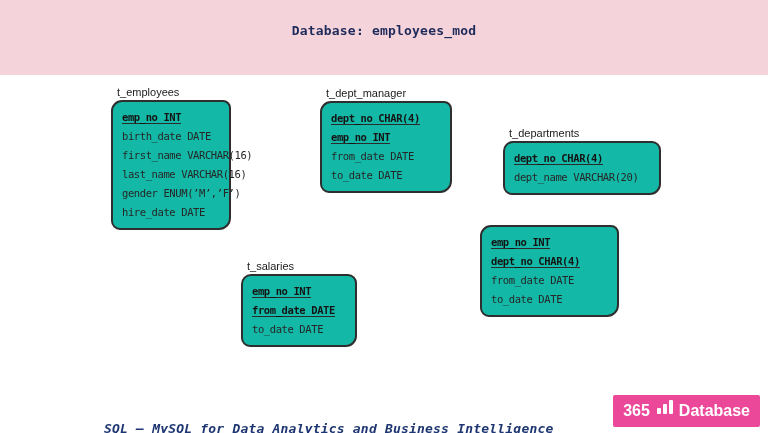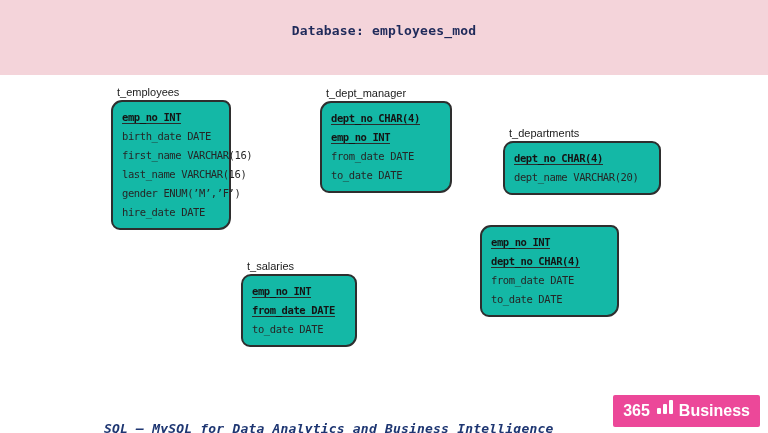--- a/index.html
+++ b/index.html
@@ -170,16 +170,16 @@
 
   <div class="footer-caption">SQL – MySQL for Data Analytics and Business Intelligence</div>
 
   <div class="logo">
     <span class="logo-number">365</span>
     <span class="logo-bars">
       <i class="b1"></i>
         <i class="b2"></i>
         <i class="b3"></i>
     </span>
-    <span class="logo-name">Business</span>
+    <span class="logo-name">Database</span>
   </div>
 
 </div>
 
 </body></html>

